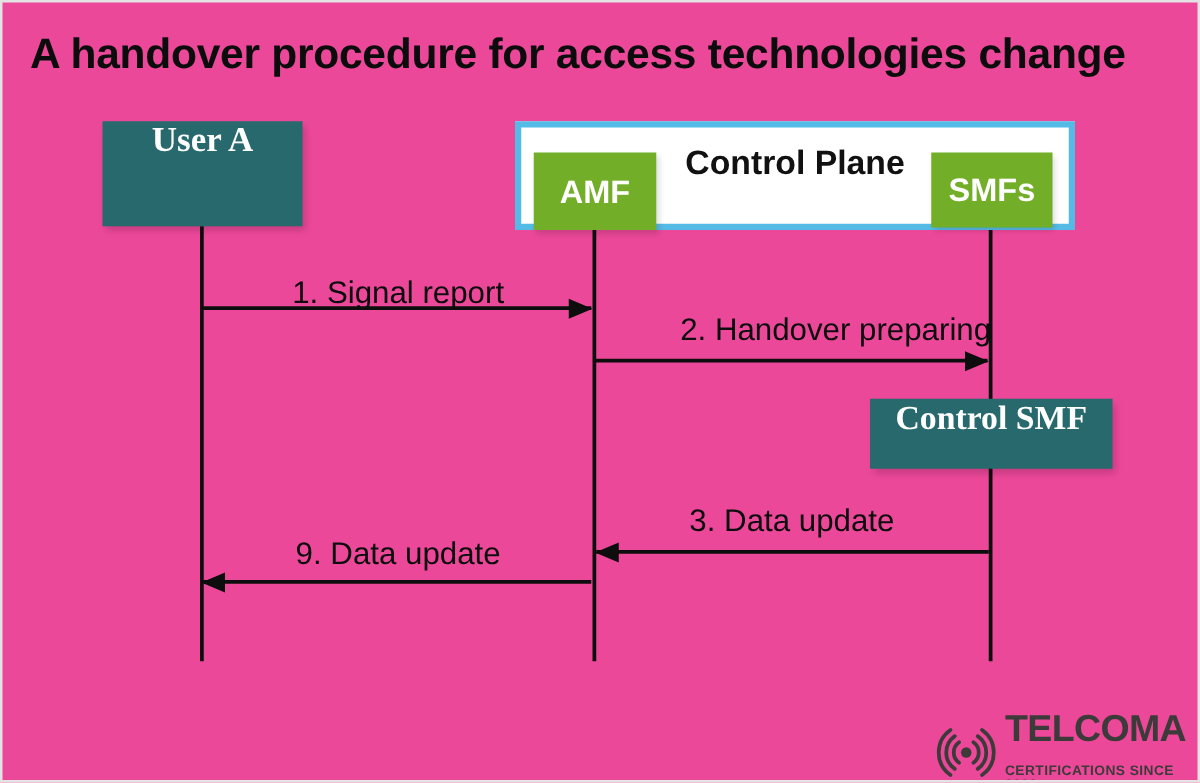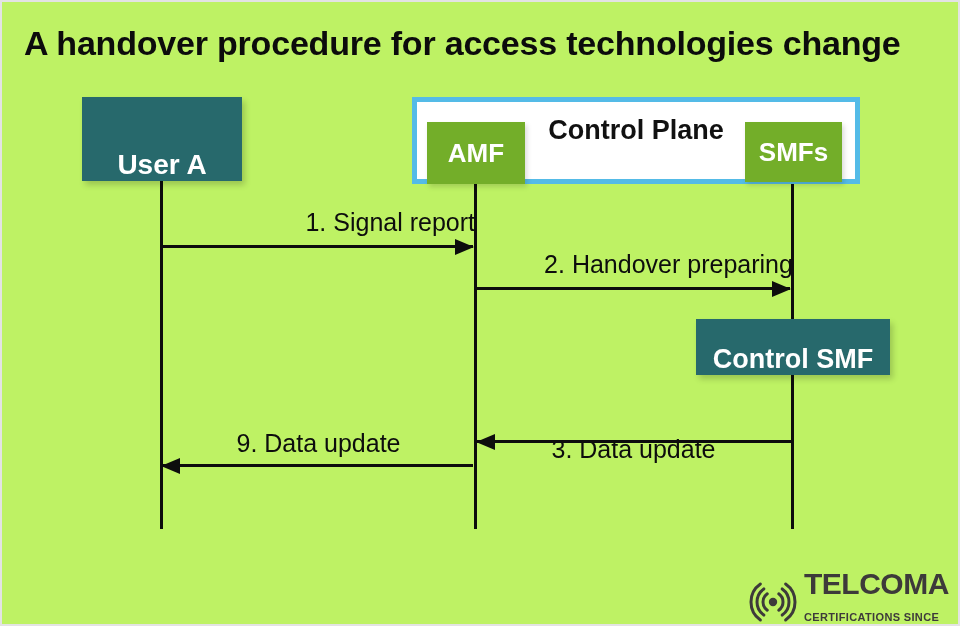--- a/index.html
+++ b/index.html
@@ -1,30 +1,30 @@
 <!DOCTYPE html>
 <html><head>
 <meta charset="utf-8">
 <style>
   html,body{margin:0;padding:0;background:#fff;}
   .canvas{
     position:relative;width:960px;height:626px;box-sizing:border-box;
-    border:2px solid #e3e3e3;background:#bef264;overflow:hidden;
+    border:2px solid #e3e3e3;background:#ec4899;overflow:hidden;
     font-family:"Liberation Sans",sans-serif;color:#101010;
   }
   .title{
     position:absolute;left:22px;top:22px;width:920px;
     font-size:34px;font-weight:700;letter-spacing:-0.2px;color:#0c0c0c;
     white-space:nowrap;
   }
   
   .teal-box{
     position:absolute;background:#27696c;color:#fff;
-    display:flex;align-items:flex-end;justify-content:center;
-    font-weight:700;box-shadow:3px 4px 6px rgba(0,0,0,0.18);z-index:3;
+    display:flex;align-items:flex-start;justify-content:center;
+    font-weight:700;box-shadow:3px 4px 6px rgba(0,0,0,0.18);z-index:3;font-family:Liberation Serif, serif;
   }
   .box-user-a{left:80px;top:95px;width:160px;height:84px;font-size:28px;}
   .box-switch{left:694px;top:317px;width:194px;height:56px;font-size:27px;}
   .control-plane{
     position:absolute;left:410px;top:95px;width:448px;height:87px;
     box-sizing:border-box;border:5px solid #54bbe7;background:#fff;z-index:1;
   }
   .control-plane-label{
     position:absolute;left:410px;top:113px;width:448px;text-align:center;
     font-size:27px;font-weight:600;color:#111;z-index:2;
@@ -40,23 +40,23 @@
   
   .lifeline{position:absolute;width:3px;background:#0d0d0d;top:179px;height:348px;z-index:0;}
   .lifeline-user{left:158px;}
   .lifeline-amf{left:472px;}
   .lifeline-smfs{left:789px;}
   
   .msg-label{
     position:absolute;text-align:center;font-size:25px;font-weight:500;color:#0d0d0d;
     white-space:nowrap;z-index:2;
   }
-  .lbl-1{left:160px;width:313px;top:206px;text-align:right;}
+  .lbl-1{left:160px;width:313px;top:218px;}
   .lbl-2{left:473px;width:317px;top:248px;margin-left:35px;}
-  .lbl-3{left:473px;width:317px;top:401px;margin-top:32px;}
+  .lbl-3{left:473px;width:317px;top:401px;}
   .lbl-4{left:160px;width:313px;top:427px;}
   .arrow{position:absolute;height:3px;background:#0d0d0d;z-index:2;}
   .arr-1{left:160px;width:311px;top:243px;}
   .arr-2{left:474px;width:314px;top:285px;}
   .arr-3{left:475px;width:314px;top:438px;}
   .arr-4{left:160px;width:311px;top:462px;}
   .arrow.to-right::after{
     content:"";position:absolute;right:-1px;top:-6.5px;width:0;height:0;
     border-left:19px solid #0d0d0d;border-top:8px solid transparent;border-bottom:8px solid transparent;
   }

